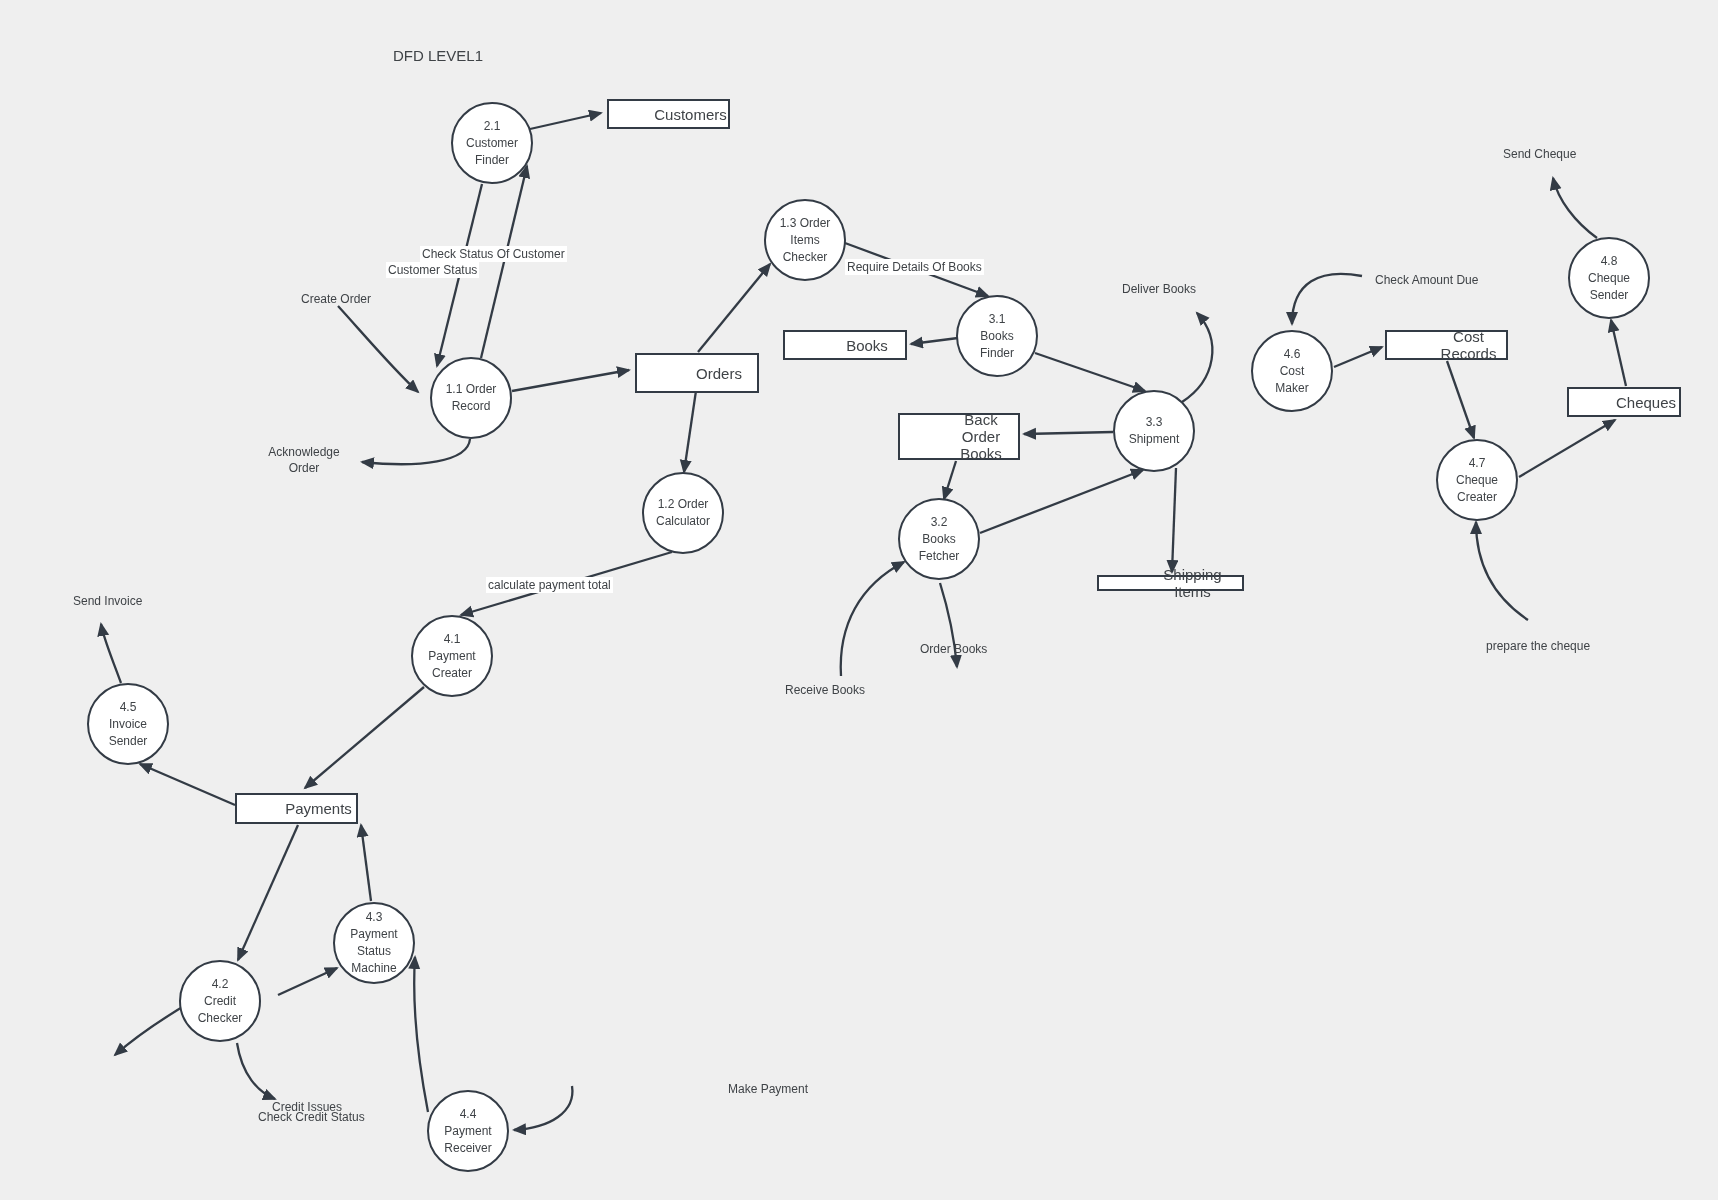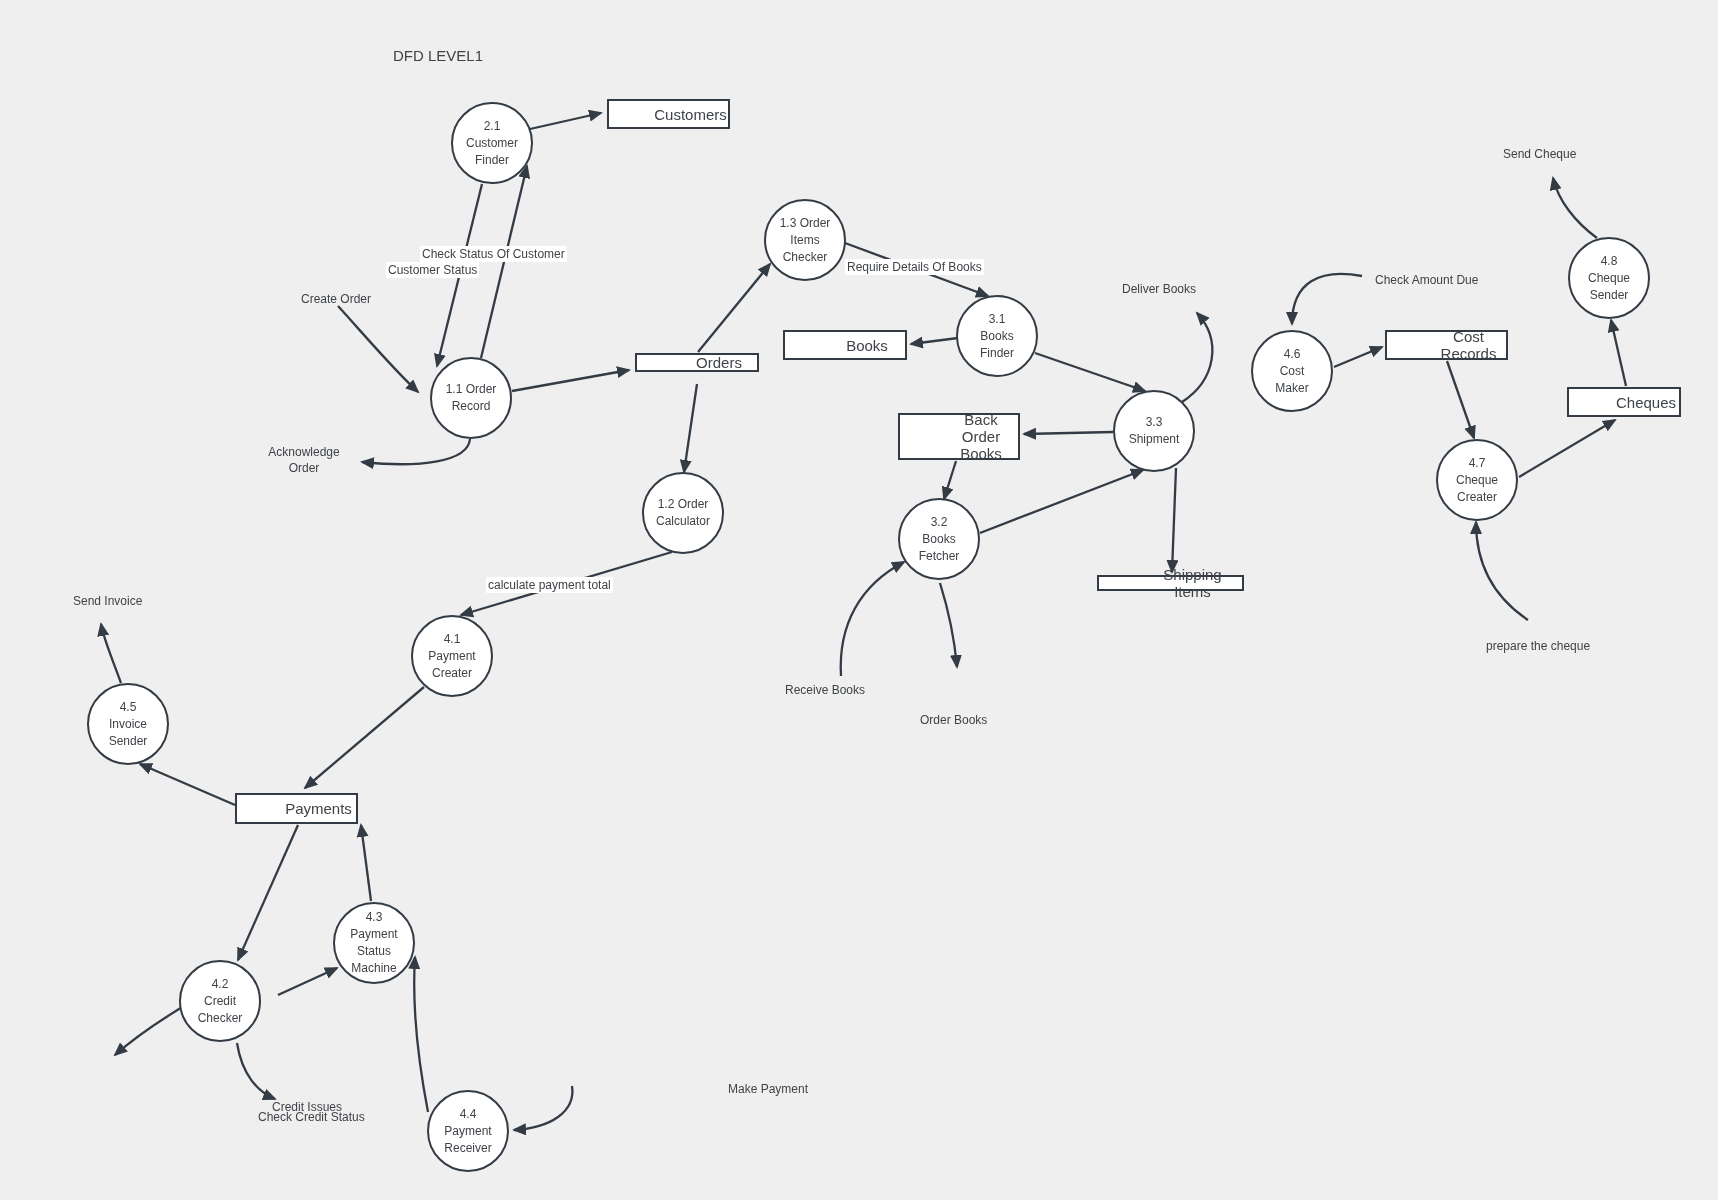--- a/index.html
+++ b/index.html
@@ -138,40 +138,40 @@
 Status
 Machine</div>
   <div class="proc" style="left:179px;top:960px">4.2
 Credit
 Checker</div>
   <div class="proc" style="left:427px;top:1090px">4.4
 Payment
 Receiver</div>
 
   <div class="store" style="left:607px;top:99px;width:123px;height:30px">Customers</div>
-  <div class="store" style="left:635px;top:353px;width:124px;height:19px">Orders</div>
+  <div class="store" style="left:635px;top:353px;width:124px;height:40px">Orders</div>
   <div class="store" style="left:783px;top:330px;width:124px;height:30px">Books</div>
   <div class="store" style="left:898px;top:413px;width:122px;height:47px">Back Order
 Books</div>
   <div class="store" style="left:1097px;top:575px;width:147px;height:16px">Shipping Items</div>
   <div class="store" style="left:1385px;top:330px;width:123px;height:30px">Cost Records</div>
   <div class="store" style="left:1567px;top:387px;width:114px;height:30px">Cheques</div>
   <div class="store" style="left:235px;top:793px;width:123px;height:31px">Payments</div>
 
   <div class="lbl bg" style="left:420px;top:246px">Check Status Of Customer</div>
   <div class="lbl bg" style="left:386px;top:262px">Customer Status</div>
   <div class="lbl" style="left:301px;top:291px">Create Order</div>
   <div class="lbl ctr" style="left:245px;top:444px;width:118px">Acknowledge
 Order</div>
   <div class="lbl bg" style="left:845px;top:259px">Require Details Of Books</div>
   <div class="lbl" style="left:1122px;top:281px">Deliver Books</div>
   <div class="lbl" style="left:1375px;top:272px">Check Amount Due</div>
   <div class="lbl" style="left:1503px;top:146px">Send Cheque</div>
   <div class="lbl bg" style="left:486px;top:577px">calculate payment total</div>
   <div class="lbl" style="left:73px;top:593px">Send Invoice</div>
   <div class="lbl" style="left:785px;top:682px">Receive Books</div>
-  <div class="lbl" style="left:920px;top:712px">Order Books</div>
+  <div class="lbl" style="left:920px;top:641px">Order Books</div>
   <div class="lbl" style="left:1486px;top:638px">prepare the cheque</div>
   <div class="lbl" style="left:728px;top:1081px">Make Payment</div>
   <div class="lbl" style="left:272px;top:1099px">Credit Issues</div>
   <div class="lbl" style="left:258px;top:1109px">Check Credit Status</div>
 
 </div>
 
 </body></html>

